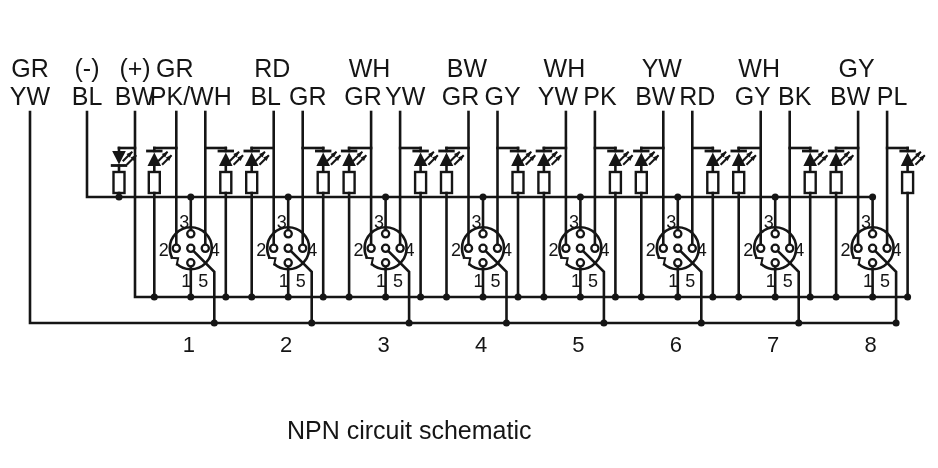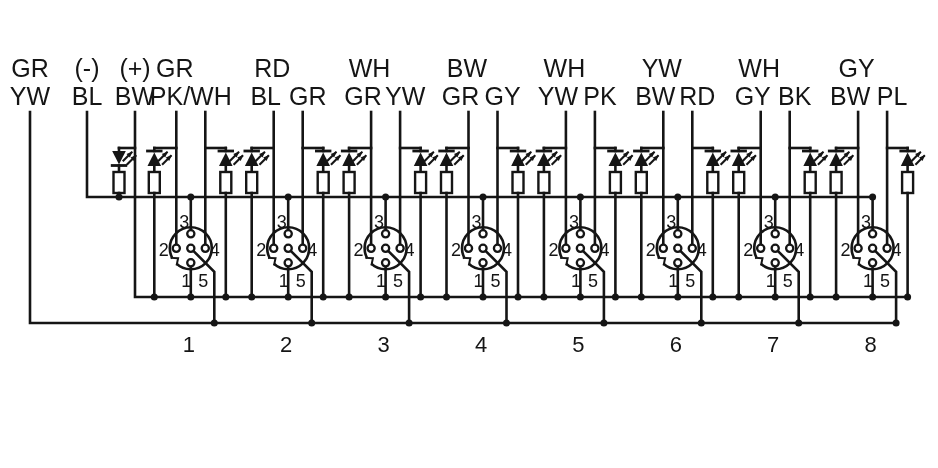--- a/index.html
+++ b/index.html
@@ -423,13 +423,14 @@
       <line x1="907.6000000000001" y1="193" x2="907.6000000000001" y2="297" stroke="#151515" stroke-width="2.6"></line>
       <circle cx="907.6000000000001" cy="297" r="3.5" fill="#151515"></circle>
       <circle cx="872.6000000000001" cy="197" r="3.5" fill="#151515"></circle>
       <circle cx="872.6000000000001" cy="297" r="3.5" fill="#151515"></circle>
       <circle cx="896.1000000000001" cy="323" r="3.5" fill="#151515"></circle>
       <text x="870.6000000000001" y="352" font-size="22" text-anchor="middle" class="lbl">8</text>
       <text x="856.6000000000001" y="77" font-size="25" text-anchor="middle" class="lbl">GY</text>
       <text x="850.1000000000001" y="105" font-size="25" text-anchor="middle" class="lbl">BW</text>
       <text x="892.1000000000001" y="105" font-size="25" text-anchor="middle" class="lbl">PL</text>
     </svg>
+  <div class="caption cap2">NPN circuit schematic</div>
 </div>
 
 </body></html>

